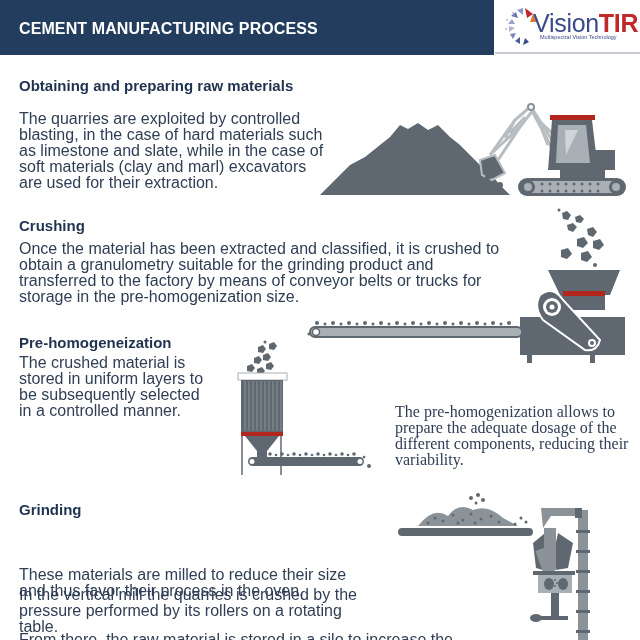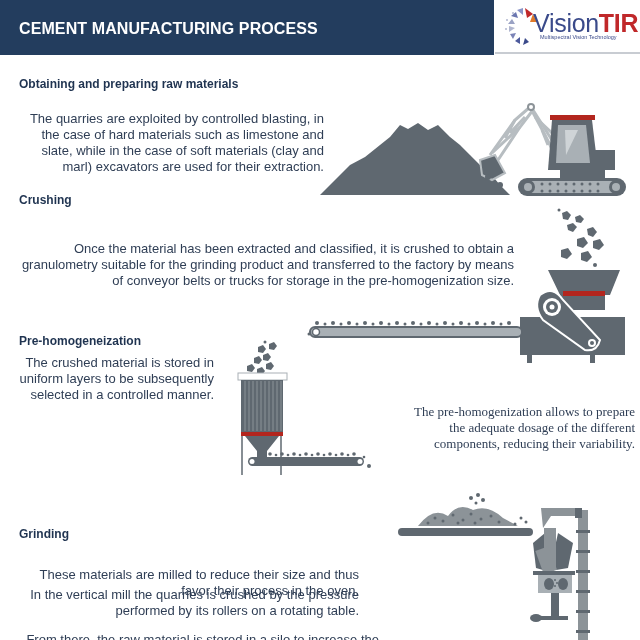--- a/index.html
+++ b/index.html
@@ -7,22 +7,22 @@
   body { position: relative; font-family: "Liberation Sans", "DejaVu Sans", sans-serif; color: #2d3b52; }
   .header { position: absolute; left: 0; top: 0; width: 628px; height: 55px; background: #ffffff; }
   .header-bar { position: absolute; left: 0; top: 0; width: 494px; height: 55px; background: #233d5e; }
   .header-title { position: absolute; left: 19px; top: 20px; color: #ffffff; font-size: 16px; font-weight: bold; letter-spacing: 0.1px; }
   .logo { position: absolute; left: 495px; top: 0; width: 145px; height: 54px; background: #fff; border-bottom: 2px solid #c8ccd2; }
   .logo-name { position: absolute; left: 38px; top: 9px; font-size: 25px; color: #3a4a8a; letter-spacing: -0.3px; }
   .logo-name .tir { color: #c0282a; font-weight: bold; }
   .logo-tag { position: absolute; left: 45px; top: 34px; font-size: 5.5px; color: #3a4a8a; }
   .logo-mark { position: absolute; left: 8px; top: 4px; width: 36px; height: 44px; }
 
-  .h2 { position: absolute; left: 19px; font-size: 12px; font-weight: bold; color: #1f3350; }
-  .p { position: absolute; left: 19px; font-size: 13px; line-height: 16px; color: #2f3e55; text-align: right; }
+  .h2 { position: absolute; left: 19px; font-size: 15px; font-weight: bold; color: #1f3350; }
+  .p { position: absolute; left: 19px; font-size: 16px; line-height: 16px; color: #2f3e55; }
 
   svg.art { position: absolute; }
 </style>
 </head>
 <body>
 
 <div class="header">
   <div class="header-bar">
     <div class="header-title">CEMENT MANUFACTURING PROCESS</div>
   </div>
@@ -93,21 +93,21 @@
       <circle cx="230" cy="96" r="1.5"></circle>
       <circle cx="238" cy="96" r="1.5"></circle>
       <circle cx="246" cy="96" r="1.5"></circle>
       <circle cx="254" cy="96" r="1.5"></circle>
       <circle cx="262" cy="96" r="1.5"></circle>
       <circle cx="270" cy="96" r="1.5"></circle>
       <circle cx="278" cy="96" r="1.5"></circle>
   </g>
 </svg>
 
-<div class="h2" style="top:193px;">Crushing</div>
+<div class="h2" style="top:217px;">Crushing</div>
 <div class="p" style="top:241px; width:495px;">Once the material has been extracted and classified, it is crushed to obtain a granulometry suitable for the grinding product and transferred to the factory by means of conveyor belts or trucks for storage in the pre-homogenization size.</div>
 
 <svg class="art" style="left:305px; top:205px;" width="335" height="160" viewBox="0 0 335 160">
 
   <g fill="#5f6870">
     <polygon points="257,8 262,6 266,10 263,15 258,14"></polygon>
     <polygon points="270,12 275,10 279,14 276,18 271,17"></polygon>
     <polygon points="262,20 268,18 272,22 268,27 263,25"></polygon>
     <polygon points="282,24 288,22 292,27 288,32 283,30"></polygon>
     <polygon points="272,34 279,32 283,38 278,43 272,41"></polygon>
@@ -214,21 +214,21 @@
       <circle cx="100" cy="119" r="1.8"></circle>
       <circle cx="106" cy="120" r="1.3"></circle>
       <circle cx="112" cy="119" r="1.8"></circle>
       <circle cx="118" cy="120" r="1.3"></circle>
       <circle cx="124" cy="119" r="1.8"></circle>
     <circle cx="134" cy="122" r="1.3"></circle>
       <circle cx="139" cy="131" r="2"></circle>
   </g>
 </svg>
 
-<div class="h2" style="top:527px;">Grinding</div>
+<div class="h2" style="top:501px;">Grinding</div>
 <div class="p" style="top:567px; width:340px;">These materials are milled to reduce their size and thus favor their process in the oven.</div>
 <div class="p" style="top:587px; width:340px;">In the vertical mill the quarries is crushed by the pressure performed by its rollers on a rotating table.</div>
 <div class="p" style="top:632px; width:360px; white-space:nowrap;">From there, the raw material is stored in a silo to increase the</div>
 
 <svg class="art" style="left:393px; top:488px;" width="247" height="152" viewBox="0 0 247 152">
 
   <path d="M25 38 Q40 18 55 28 Q65 14 80 22 Q95 16 110 30 L125 38 Z" fill="#8c9398"></path>
   <g fill="#5f6870">
     <circle cx="42" cy="30" r="1.5"></circle>
       <circle cx="50" cy="33" r="1.5"></circle>

